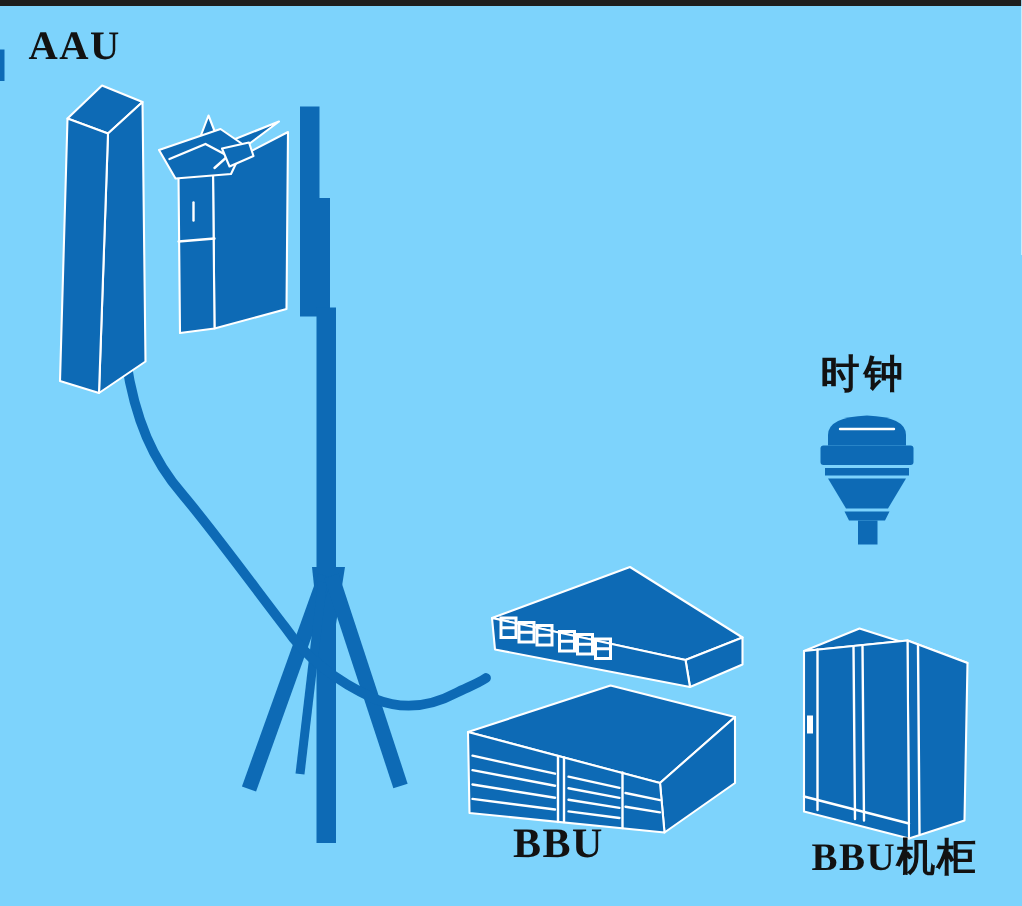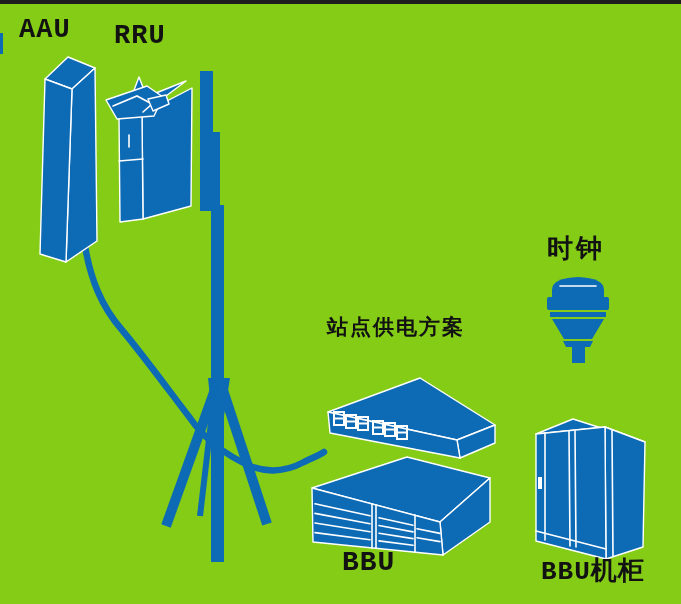--- a/index.html
+++ b/index.html
@@ -1,18 +1,18 @@
 <!DOCTYPE html>
 <html><head>
 <meta charset="utf-8">
 <style>
   html,body{margin:0;padding:0;background:#fff;}
   .stage{
-    position:relative;width:681px;height:604px;background:#84cc16;
-    overflow:hidden;font-family:Liberation Mono, monospace;
+    position:relative;width:681px;height:604px;background:#7dd3fc;
+    overflow:hidden;font-family:Liberation Serif, serif;
   }
   .topbar{position:absolute;left:0;top:0;width:681px;height:4px;background:#1e1e1e;}
   .diagram-svg{position:absolute;left:0;top:0;}
   .label{position:absolute;color:#121212;font-weight:bold;white-space:nowrap;line-height:1;}
   .lbl-aau  {left:19px;  top:17px;  font-size:27px;letter-spacing:1px;}
   .lbl-rru  {left:114px; top:23px;  font-size:27px;letter-spacing:1px;}
   .lbl-clock{left:547px; top:237px; font-size:26px;letter-spacing:3px;}
   .lbl-power{left:327px; top:318px; font-size:21px;letter-spacing:2px;}
   .lbl-bbu  {left:342px; top:549px; font-size:28px;letter-spacing:1px;}
   .lbl-cab  {left:541px; top:559px; font-size:26px;letter-spacing:1px;}
@@ -131,19 +131,17 @@
         <line x1="569" y1="431" x2="570" y2="546"></line>
         <line x1="575" y1="431" x2="576" y2="547"></line>
         <line x1="536" y1="531" x2="606" y2="549"></line>
         <line x1="612" y1="430" x2="613" y2="556"></line>
       </g>
       <rect x="538" y="477" width="4" height="12" fill="#ffffff"></rect>
     </g>
   </svg>
 
   <div class="label lbl-aau">AAU</div>
-  <div class="label lbl-rru">RRU</div>
   <div class="label lbl-clock">时钟</div>
-  <div class="label lbl-power">站点供电方案</div>
   <div class="label lbl-bbu">BBU</div>
   <div class="label lbl-cab">BBU机柜</div>
 
 </div>
 
 </body></html>

